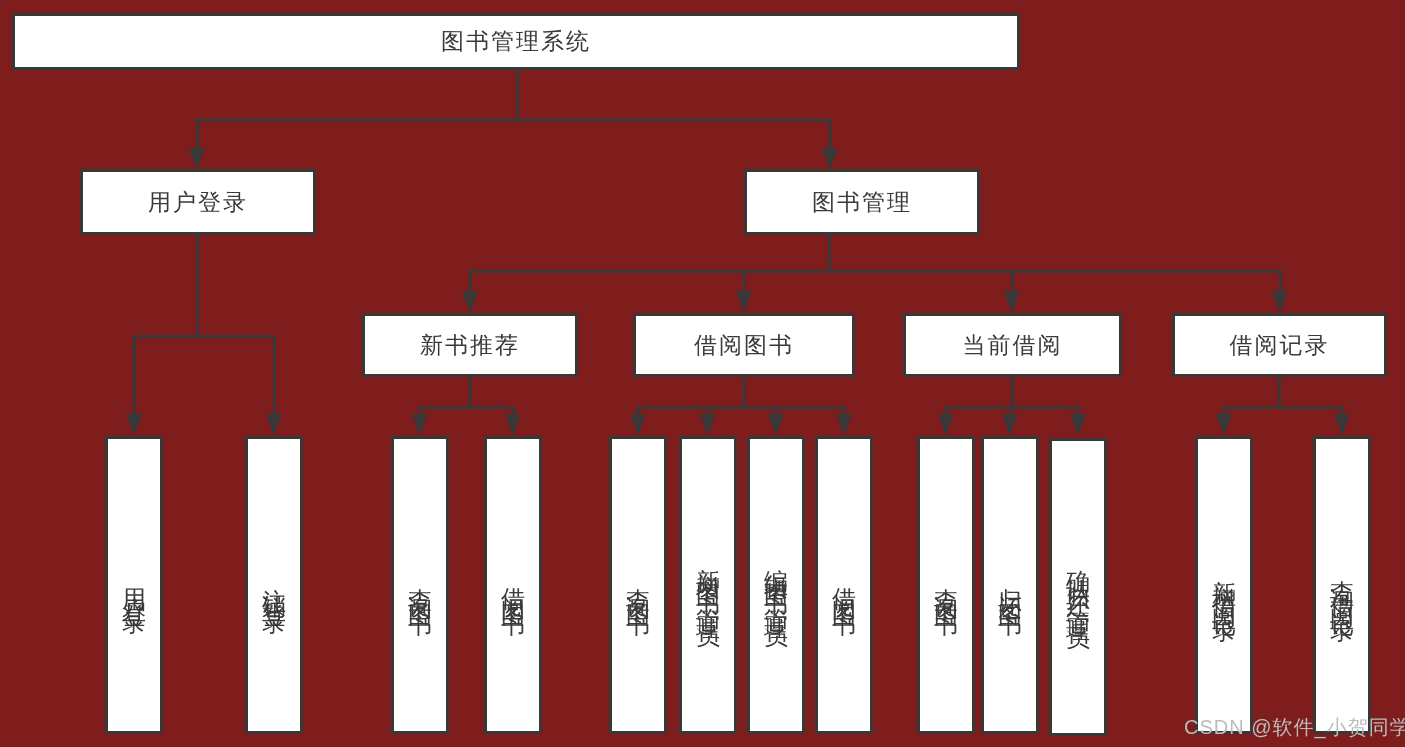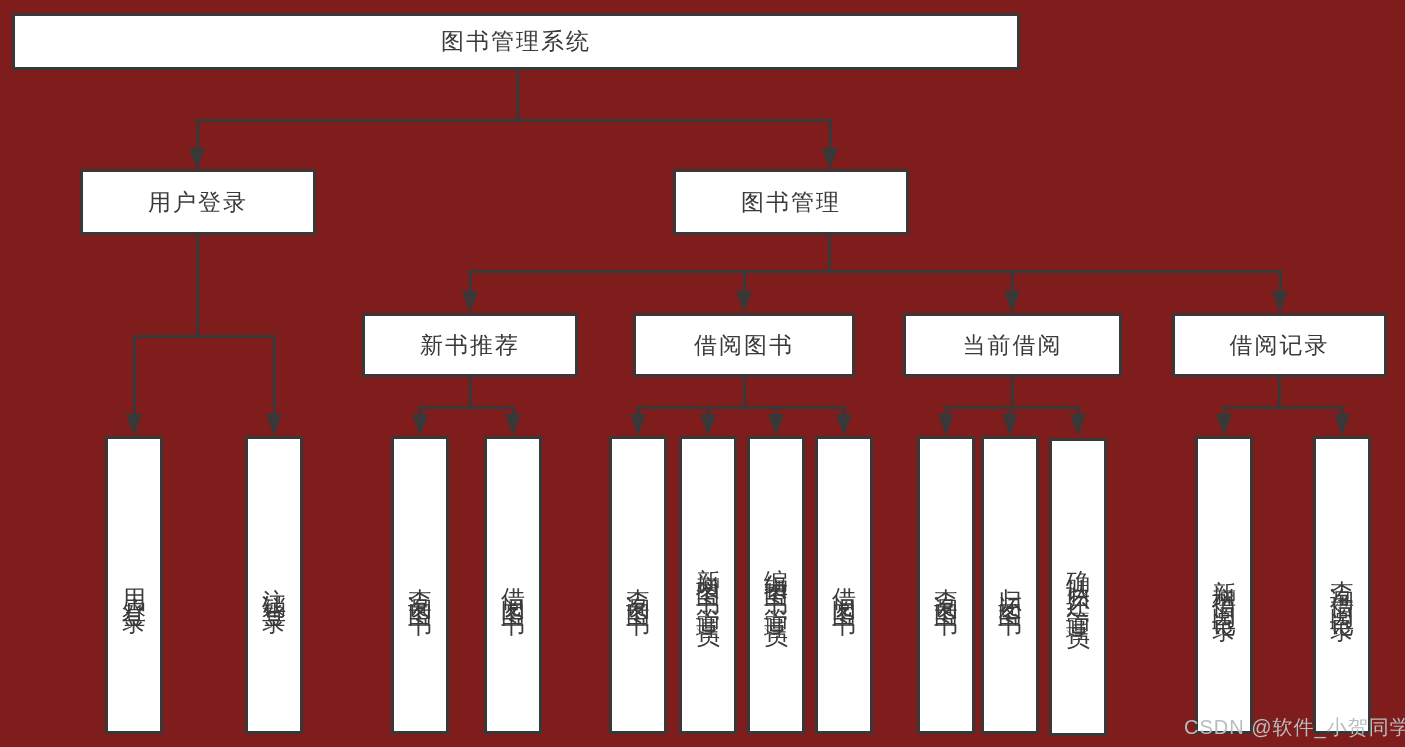--- a/index.html
+++ b/index.html
@@ -141,21 +141,21 @@
       <line x1="1224" y1="407" x2="1224" y2="418"></line>
       <polygon points="1216,414 1232,414 1224,436"></polygon>
       <line x1="1342" y1="407" x2="1342" y2="418"></line>
       <polygon points="1334,414 1350,414 1342,436"></polygon>
     </g>
   </svg>
 
   <div class="box h-label" style="left:12px; top:13px; width:1008px; height:57px;">图书管理系统</div>
 
   <div class="box h-label" style="left:80px; top:169px; width:236px; height:66px;">用户登录</div>
-  <div class="box h-label" style="left:673px; top:169px; width:236px; height:66px;">图书管理</div>
+  <div class="box h-label" style="left:744px; top:169px; width:236px; height:66px;">图书管理</div>
 
   <div class="box h-label" style="left:362px; top:313px; width:216px; height:64px;">新书推荐</div>
   <div class="box h-label" style="left:633px; top:313px; width:222px; height:64px;">借阅图书</div>
   <div class="box h-label" style="left:903px; top:313px; width:219px; height:64px;text-align:center;">当前借阅</div>
   <div class="box h-label" style="left:1172px; top:313px; width:215px; height:64px;">借阅记录</div>
 
   <div class="box v-label" style="left:105px; top:436px; width:58px; height:298px;">用户登录</div>
   <div class="box v-label" style="left:245px; top:436px; width:58px; height:298px;">注销登录</div>
 
   <div class="box v-label" style="left:391px; top:436px; width:58px; height:298px;">查询图书</div>

